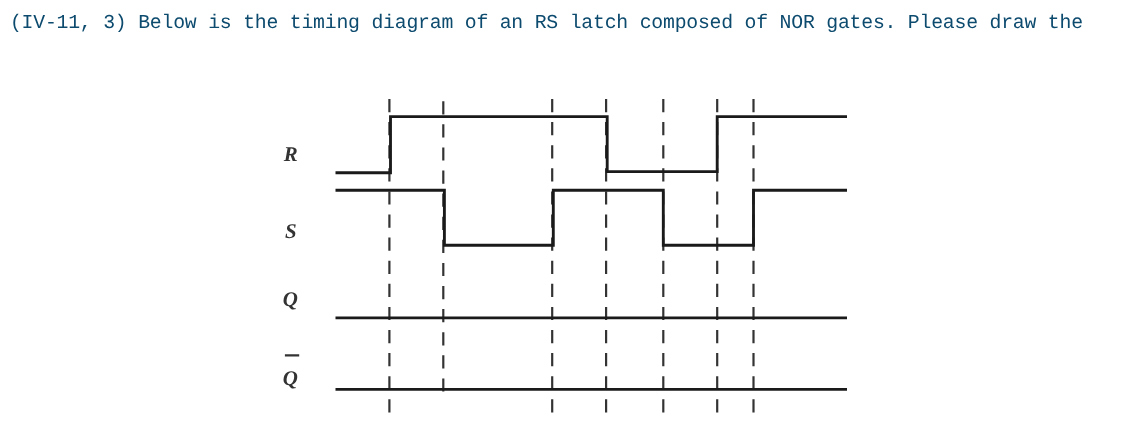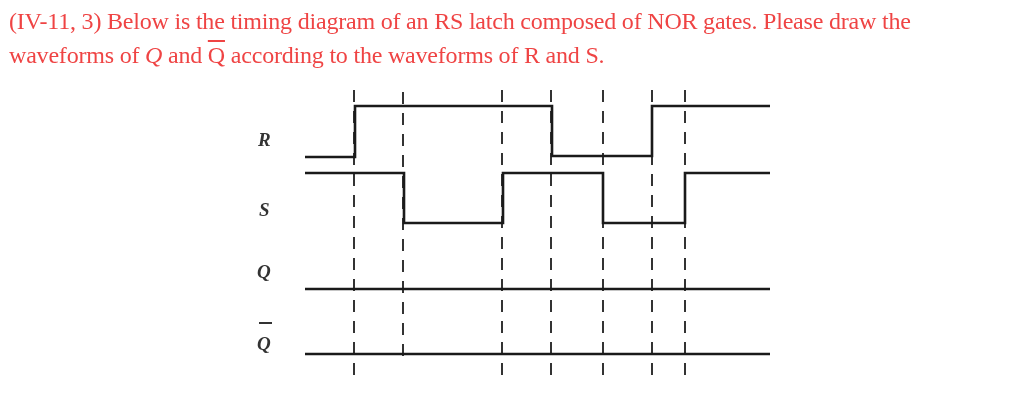--- a/index.html
+++ b/index.html
@@ -1,37 +1,36 @@
 <!DOCTYPE html>
 <html><head>
 <meta charset="utf-8">
 <style>
   html, body { margin: 0; padding: 0; background: #ffffff; }
   body { width: 1024px; height: 403px; position: relative; overflow: hidden; }
   .question {
     position: absolute; left: 9px; top: 4px; width: 1010px;
-    font-family: Liberation Serif, serif;
-    font-size: 24px; line-height: 34px; color: #ef4444;
+    font-family: Liberation Mono, monospace;
+    font-size: 18px; line-height: 34px; color: #0c4a6e;
     letter-spacing: -0.2px;
   }
   .question .line { display: block; white-space: nowrap; }
   .question .ital { font-style: italic; }
   .qbar { text-decoration: overline; }
   svg.diagram { position: absolute; left: 0; top: 0; }
   .lbl {
     font-family: "Liberation Serif", "DejaVu Serif", serif;
     font-style: italic; font-weight: bold; font-size: 19px; fill: #333;
   }
 </style>
 </head>
 <body>
 
 <div class="question">
   <span class="line">(IV-11, 3) Below is the timing diagram of an RS latch composed of NOR gates. Please draw the</span>
-  <span class="line"><span>waveforms of </span><span class="ital">Q</span><span> and </span><span class="qbar">Q</span><span> according to the waveforms of R and S.</span></span>
 </div>
 
 <svg class="diagram" width="1024" height="403" viewBox="0 0 1024 403" xmlns="http://www.w3.org/2000/svg">
 
   <text class="lbl" x="258" y="146">R</text>
   <text class="lbl" x="259" y="216">S</text>
   <text class="lbl" x="257" y="278">Q</text>
   <line x1="259" y1="323" x2="272" y2="323" stroke="#333" stroke-width="2"></line>
   <text class="lbl" x="257" y="350">Q</text>
 

